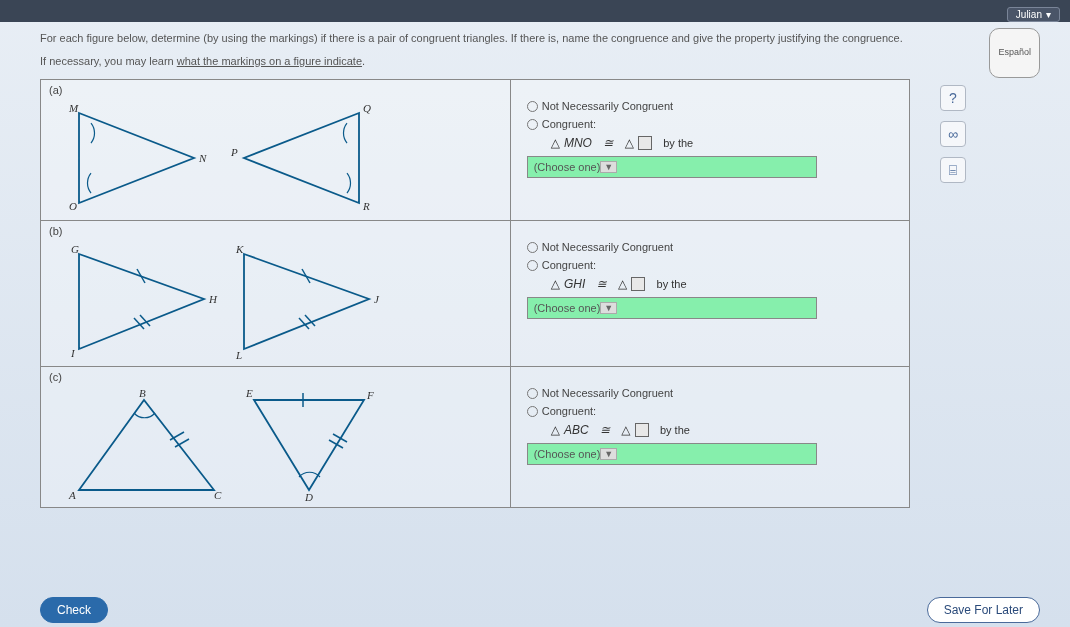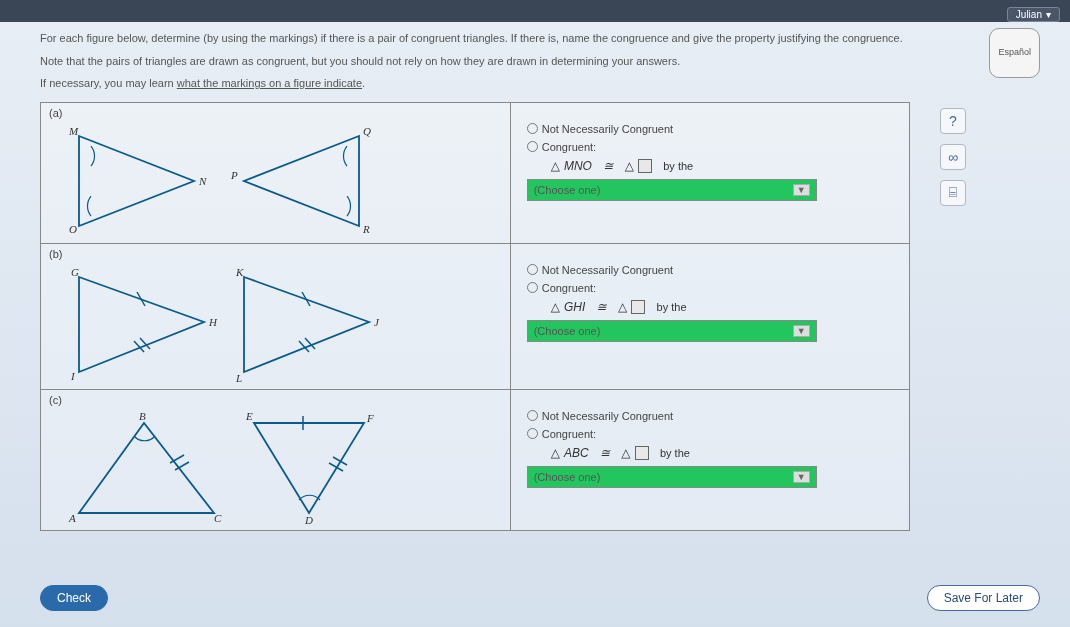--- a/index.html
+++ b/index.html
@@ -72,24 +72,24 @@
   .part-label { font-size: 11px; color:#444; margin-bottom: 2px; }
   .radio-line { margin: 6px 0; font-size: 11px; color:#444; display:flex; align-items:center; gap:4px;}
   .radio-circ { width:11px; height:11px; border:1px solid #777; border-radius:50%; display:inline-block; }
   .cong-line { margin: 4px 0 6px 24px; font-size: 12px; font-style: italic; color:#333; display:flex; align-items:center; gap:4px;}
   .tri-sym { font-style: normal; }
   .blank-box { display:inline-block; width:14px; height:14px; border:1px solid #666; background:#e8e8e8; vertical-align:middle;}
   .dropdown {
     width: 290px;
     height: 22px;
     border: 1px solid #888;
-    background: #22c55e;
-    display: flex;
-    align-items: center;
-    justify-content: space-between;
+    background: #86efac;
+    display: flex;
+    align-items: center;
+    justify-content: flex-start;
     padding: 0 6px;
     font-size: 11px;
     color: #555;
   }
   .dd-arrow { font-size:9px; color:#666; border:1px solid #aaa; padding:0 3px; background:#ddd;}
   .side-tools {
     margin-left: 30px;
     display: flex;
     flex-direction: column;
     gap: 10px;
@@ -101,21 +101,21 @@
     border-radius: 4px;
     background: #f5f7fa;
     display: flex;
     align-items: center;
     justify-content: center;
     font-size: 14px;
     color: #4a6a9a;
   }
   .footer {
     position: absolute;
-    bottom: 16px;
+    bottom: 4px;
     left: 40px;
     right: 30px;
     display: flex;
     justify-content: space-between;
     align-items: center;
   }
   .btn {
     border: 1px solid #4a6a9a;
     border-radius: 14px;
     padding: 5px 16px;
@@ -137,21 +137,20 @@
 <div class="top-bar">
   <div class="user-chip">
     <span>Julian</span>
     <span>▾</span>
   </div>
 </div>
 
 <div class="instructions">
   <div class="lang-chip">Español</div>
   <p>For each figure below, determine (by using the markings) if there is a pair of congruent triangles. If there is, name the congruence and give the property justifying the congruence.</p>
-  <p style="margin-top:6px;">Note that the pairs of triangles are drawn as congruent, but you should not rely on how they are drawn in determining your answers.</p>
   <p style="margin-top:6px;">
     <span>If necessary, you may learn </span><u>what the markings on a figure indicate</u><span>.</span>
   </p>
 </div>
 
 <div class="content-wrap">
 <div class="table">
 
 <div class="trow">
   <div class="tcell fig-cell">

